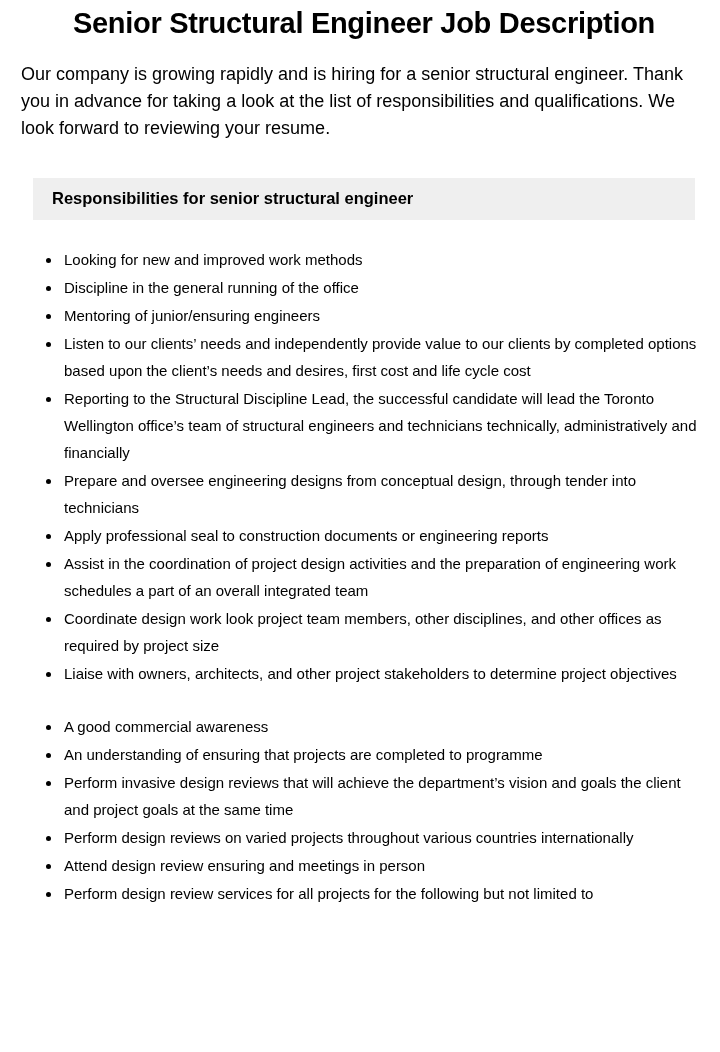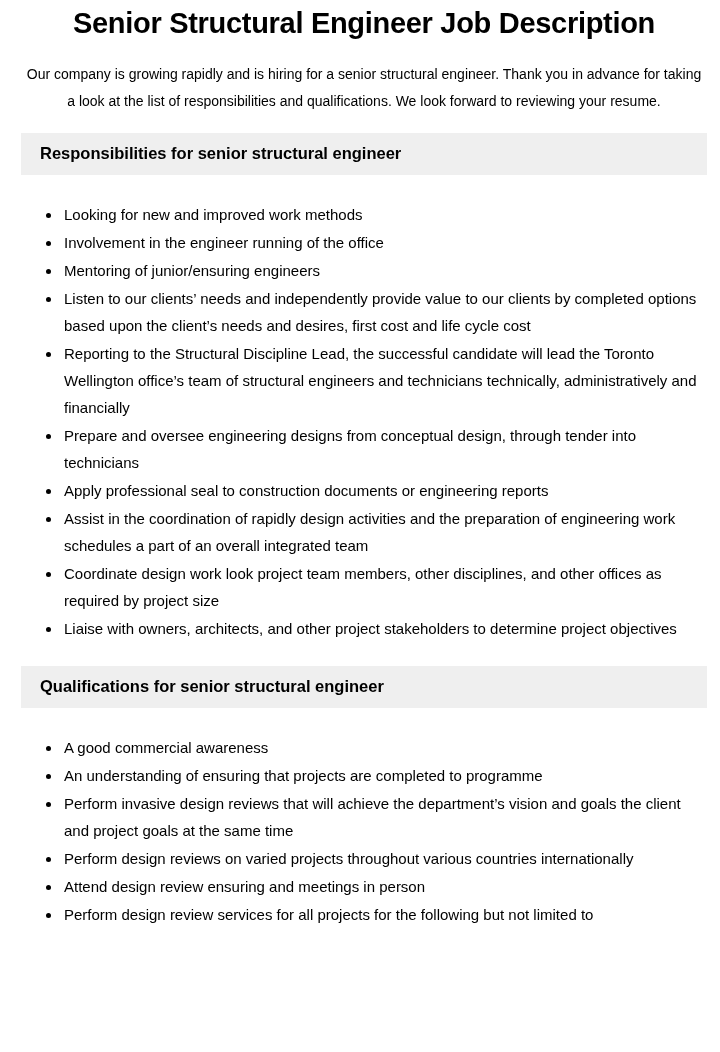--- a/index.html
+++ b/index.html
@@ -19,31 +19,30 @@
   .page-title {
     font-size: 29px;
     font-weight: 700;
     text-align: center;
     letter-spacing: -0.3px;
     margin: 0;
     padding: 6px 0 20px 0;
     line-height: 1.2;
   }
   .intro {
-    font-size: 14px;
+    font-size: 18px;
     line-height: 27px;
-    margin: 0 0 18px 0;
-    text-align: center;
+    margin: 0 0 36px 0;
   }
   .section-header {
     background: #efefef;
     font-size: 16.5px;
     font-weight: 700;
     padding: 11px 19px 12px 19px;
-    margin: 0;
+    margin: 12px;
   }
   ul.bullet-list {
     list-style-type: disc;
     margin: 26px 0 24px 0;
     padding: 0 0 0 41px;
     font-size: 15px;
     line-height: 27px;
   }
   ul.bullet-list li {
     margin: 0 0 1px 0;
@@ -57,34 +56,33 @@
 <main class="page">
 
   <h1 class="page-title">Senior Structural Engineer Job Description</h1>
 
   <p class="intro">Our company is growing rapidly and is hiring for a senior structural engineer. Thank you in advance for taking a look at the list of responsibilities and qualifications. We look forward to reviewing your resume.</p>
 
   <section class="section">
     <div class="section-header">Responsibilities for senior structural engineer</div>
     <ul class="bullet-list">
         <li>Looking for new and improved work methods</li>
-        <li>Involvement in the engineer running of the office</li>
+        <li>Discipline in the general running of the office</li>
         <li>Mentoring of junior/ensuring engineers</li>
         <li>Listen to our clients’ needs and independently provide value to our clients by completed options based upon the client’s needs and desires, first cost and life cycle cost</li>
         <li>Reporting to the Structural Discipline Lead, the successful candidate will lead the Toronto Wellington office’s team of structural engineers and technicians technically, administratively and financially</li>
         <li>Prepare and oversee engineering designs from conceptual design, through tender into technicians</li>
         <li>Apply professional seal to construction documents or engineering reports</li>
-        <li>Assist in the coordination of rapidly design activities and the preparation of engineering work schedules a part of an overall integrated team</li>
+        <li>Assist in the coordination of project design activities and the preparation of engineering work schedules a part of an overall integrated team</li>
         <li>Coordinate design work look project team members, other disciplines, and other offices as required by project size</li>
         <li>Liaise with owners, architects, and other project stakeholders to determine project objectives</li>
       </ul>
   </section>
 
   <section class="section">
-    <div class="section-header">Qualifications for senior structural engineer</div>
     <ul class="bullet-list">
         <li>A good commercial awareness</li>
         <li>An understanding of ensuring that projects are completed to programme</li>
         <li>Perform invasive design reviews that will achieve the department’s vision and goals the client and project goals at the same time</li>
         <li>Perform design reviews on varied projects throughout various countries internationally</li>
         <li>Attend design review ensuring and meetings in person</li>
         <li>Perform design review services for all projects for the following but not limited to</li>
       </ul>
   </section>
 

